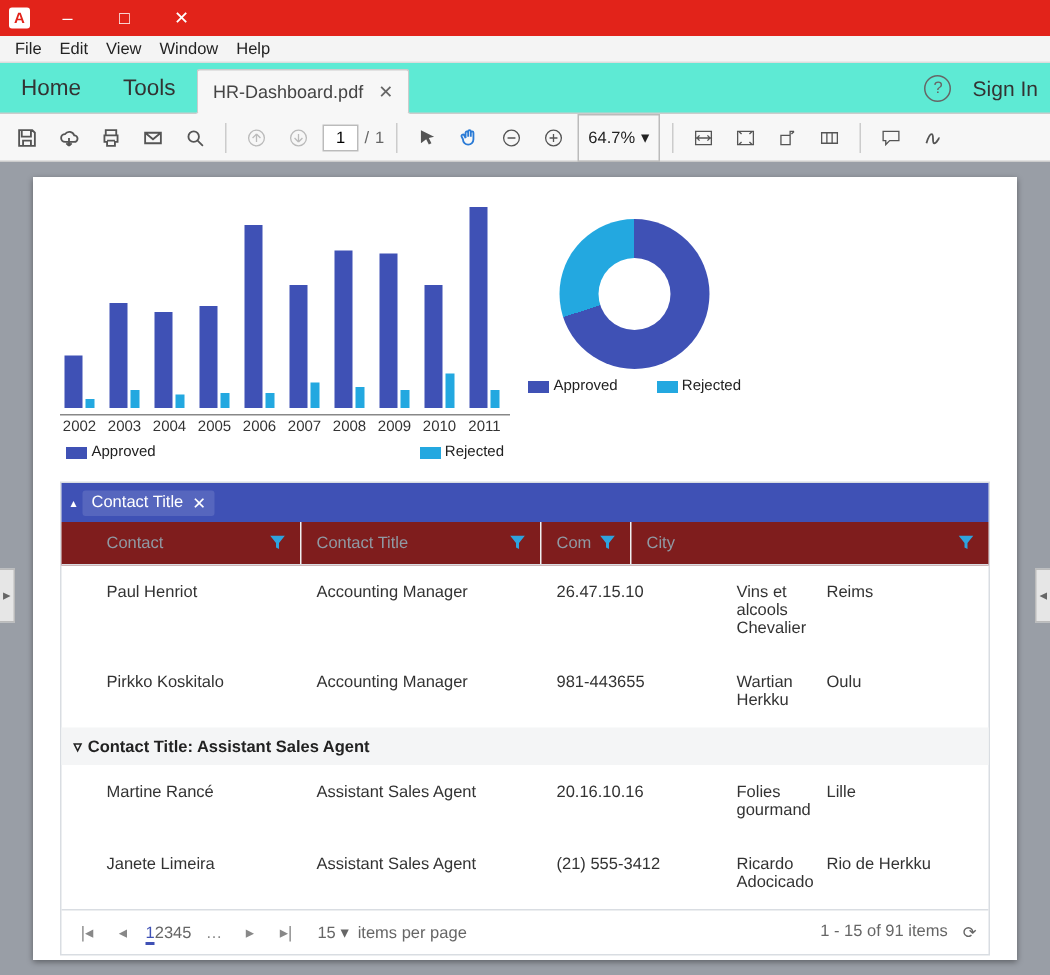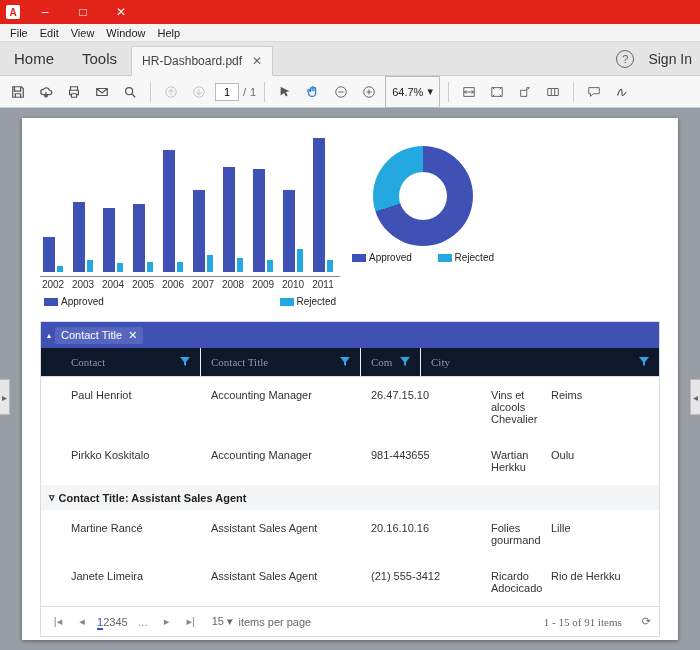--- a/index.html
+++ b/index.html
@@ -7,21 +7,21 @@
   
   .titlebar { background:#e2231a; color:#fff; height:24px; display:flex; align-items:center; padding:0 0 0 6px; font-size:11px; }
   .titlebar .acro-icon { width:14px; height:14px; background:#fff; border-radius:2px; margin-right:6px; display:flex; align-items:center; justify-content:center; color:#e2231a; font-size:10px; font-weight:bold; }
   .titlebar .t-title { flex:1; }
   .titlebar .win-btns { display:flex; }
   .titlebar .win-btn { width:38px; height:24px; display:flex; align-items:center; justify-content:center; font-size:12px; cursor:pointer; }
   
   .menubar { background:#f4f4f4; border-bottom:1px solid #ddd; height:18px; display:flex; align-items:center; padding:0 4px; font-size:11px; color:#222; }
   .menubar span { padding:0 6px; cursor:pointer; }
   
-  .tabrow { background:#e5e5e5; height:34px; border-bottom:1px solid #ccc; display:flex; align-items:center; position:relative; }
+  .tabrow { background:#5eead4; height:34px; border-bottom:1px solid #ccc; display:flex; align-items:center; position:relative; }
   .tabrow .big-btn { padding:0 14px; font-size:15px; color:#333; height:100%; display:flex; align-items:center; cursor:pointer; }
   .tabrow .filetab { display:flex; align-items:center; background:#f7f7f7; border:1px solid #ccc; border-bottom:1px solid #f7f7f7; height:30px; margin-top:4px; padding:0 10px; font-size:12px; color:#444; border-radius:2px 2px 0 0; }
   .tabrow .filetab .x { margin-left:10px; color:#666; cursor:pointer; }
   .tabrow .right { position:absolute; right:8px; display:flex; align-items:center; gap:14px; }
   .tabrow .help-icon { width:18px;height:18px;border:1.4px solid #666;border-radius:50%;display:flex;align-items:center;justify-content:center;font-size:11px;color:#666; cursor:pointer;}
   
   .toolbar { background:#f7f7f7; border-bottom:1px solid #ccc; height:32px; display:flex; align-items:center; padding:0 6px; gap:4px; }
   .tb-btn { width:24px; height:24px; display:flex; align-items:center; justify-content:center; color:#555; cursor:pointer; border-radius:2px; }
   .tb-btn.disabled { color:#bbb; cursor:default; }
   .tb-sep { width:1px; height:20px; background:#ccc; margin:0 4px; }
@@ -46,33 +46,33 @@
   .pie { position:relative; width:100px; height:100px; border-radius:50%; margin:14px auto 0;}
   .pie .hole { position:absolute; inset:26px; background:#fff; border-radius:50%; }
   .legend { font-size:10px; display:flex; flex-wrap:wrap; gap:4px 8px; margin-top:6px; padding:0 4px;justify-content:space-between;}
   .lg { display:flex; align-items:center; gap:3px;}
   .sw { width:14px; height:8px;}
   
   .gridwrap { margin-top:14px; border:1px solid #d9dde2; }
   .gbar { background:#3f51b5; color:#fff; height:26px; display:flex; align-items:center; padding:0 6px; font-size:11px; }
   .gbar .tri { margin-right:4px; font-size:8px;}
   .gbar .chip { background:rgba(255,255,255,.12); padding:2px 6px; border-radius:2px; display:flex; align-items:center; gap:6px;}
-  .ghead { display:flex; background:#0f172a; border-bottom:1px solid #d9dde2;font-family:Liberation Serif, serif; }
+  .ghead { display:flex; background:#7f1d1d; border-bottom:1px solid #d9dde2; }
   .gcol { padding:8px 10px; font-size:11px; color:#9099a3; display:flex; align-items:center; justify-content:space-between; border-right:1px solid #eef0f2;}
   .gcol:last-child{border-right:none;}
   .filter-ico { width:10px;height:10px; }
   .c-contact { width:140px;} .c-title{width:160px;} .c-phone{width:120px;} .c-com{width:60px;} .c-city{flex:1;}
   .grow { display:flex; padding:12px 0; font-size:11px; color:#333; }
   .gcell { padding:0 10px; }
   .ggroup { background:#f4f5f6; padding:6px 8px; font-size:11px; font-weight:bold; display:flex; align-items:center; gap:4px;}
   .gpager { border-top:1px solid #d9dde2; height:30px; display:flex; align-items:center; padding:0 8px; font-size:11px; color:#666; gap:6px;}
   .gpager .pg-btn { width:18px; text-align:center; cursor:pointer; color:#888;}
   .gpager .pg-num { width:16px; text-align:center; cursor:pointer;}
   .gpager .pg-num.cur { color:#3f51b5; border-bottom:2px solid #3f51b5;}
-  .gpager .right { margin-left:auto; display:flex; align-items:center; gap:20px;font-family:Liberation Serif, serif;}
+  .gpager .right { margin-left:auto; display:flex; gap:10px;}
 </style>
 </head>
 <body>
 
 <div class="titlebar">
   <div class="acro-icon">A</div>
   <div class="win-btns">
     <div class="win-btn">–</div>
     <div class="win-btn">□</div>
     <div class="win-btn close">✕</div>

